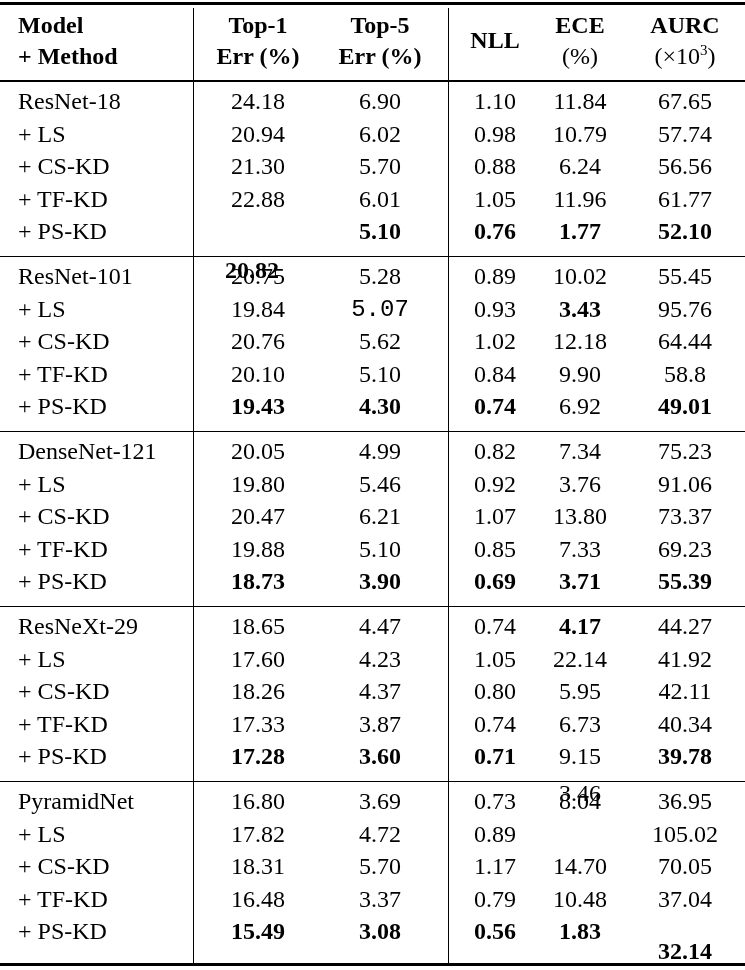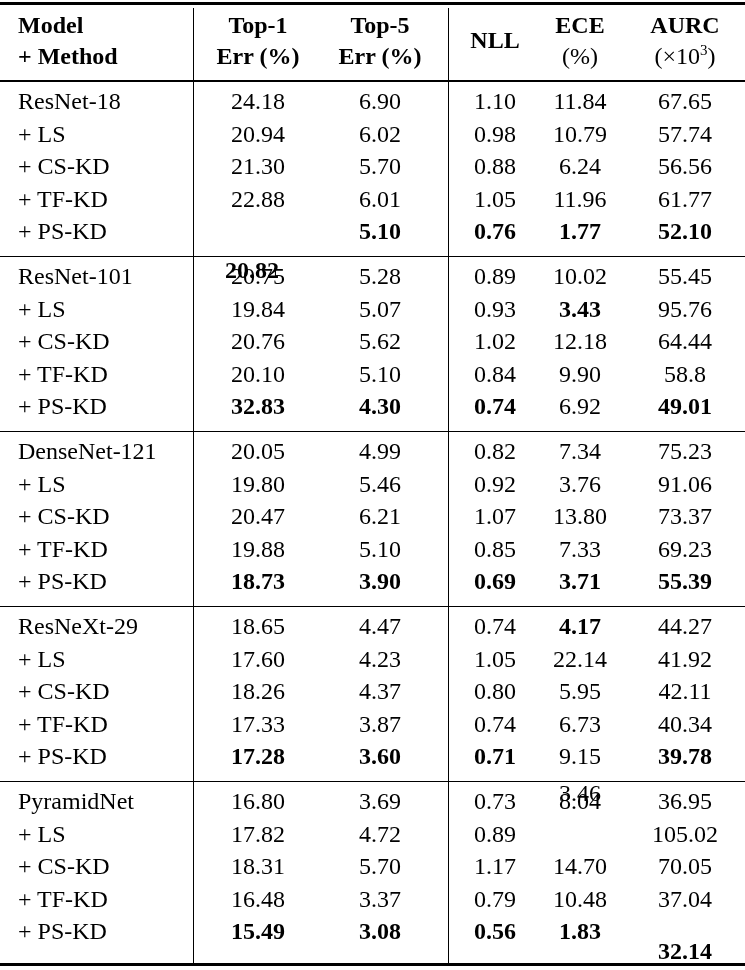--- a/index.html
+++ b/index.html
@@ -93,21 +93,21 @@
           <div class="cell left" style="left: 18px; top: 261px;">ResNet-101</div>
           <div class="cell center" style="left: 198px; width: 120px; top: 261px;">20.75</div>
           <div class="cell center" style="left: 320px; width: 120px; top: 261px;">5.28</div>
           <div class="cell center" style="left: 455px; width: 80px; top: 261px;">0.89</div>
           <div class="cell center" style="left: 540px; width: 80px; top: 261px;">10.02</div>
           <div class="cell center" style="left: 630px; width: 110px; top: 261px;">55.45</div>
         </div>
         <div>
           <div class="cell left" style="left: 18px; top: 293.5px;">+ LS</div>
           <div class="cell center" style="left: 198px; width: 120px; top: 293.5px;">19.84</div>
-          <div class="cell center" style="left: 320px; width: 120px; top: 293.5px;">5.07</div>
+          <div class="cell center" style="left: 320px; width: 120px; top: 293.5px; font-family: Liberation Mono, monospace;">5.07</div>
           <div class="cell center" style="left: 455px; width: 80px; top: 293.5px;">0.93</div>
           <div class="cell center bold" style="left: 540px; width: 80px; top: 293.5px;">3.43</div>
           <div class="cell center" style="left: 630px; width: 110px; top: 293.5px;">95.76</div>
         </div>
         <div>
           <div class="cell left" style="left: 18px; top: 326px;">+ CS-KD</div>
           <div class="cell center" style="left: 198px; width: 120px; top: 326px;">20.76</div>
           <div class="cell center" style="left: 320px; width: 120px; top: 326px;">5.62</div>
           <div class="cell center" style="left: 455px; width: 80px; top: 326px;">1.02</div>
           <div class="cell center" style="left: 540px; width: 80px; top: 326px;">12.18</div>
@@ -116,21 +116,21 @@
         <div>
           <div class="cell left" style="left: 18px; top: 358.5px;">+ TF-KD</div>
           <div class="cell center" style="left: 198px; width: 120px; top: 358.5px;">20.10</div>
           <div class="cell center" style="left: 320px; width: 120px; top: 358.5px;">5.10</div>
           <div class="cell center" style="left: 455px; width: 80px; top: 358.5px;">0.84</div>
           <div class="cell center" style="left: 540px; width: 80px; top: 358.5px;">9.90</div>
           <div class="cell center" style="left: 630px; width: 110px; top: 358.5px;">58.8</div>
         </div>
         <div>
           <div class="cell left" style="left: 18px; top: 391px;">+ PS-KD</div>
-          <div class="cell center bold" style="left: 198px; width: 120px; top: 391px;">32.83</div>
+          <div class="cell center bold" style="left: 198px; width: 120px; top: 391px;">19.43</div>
           <div class="cell center bold" style="left: 320px; width: 120px; top: 391px;">4.30</div>
           <div class="cell center bold" style="left: 455px; width: 80px; top: 391px;">0.74</div>
           <div class="cell center" style="left: 540px; width: 80px; top: 391px;">6.92</div>
           <div class="cell center bold" style="left: 630px; width: 110px; top: 391px;">49.01</div>
         </div>
         <div class="rule-mid" style="top: 430.5px;"></div>
       </div>
       <div>
         <div>
           <div class="cell left" style="left: 18px; top: 436px;">DenseNet-121</div>

